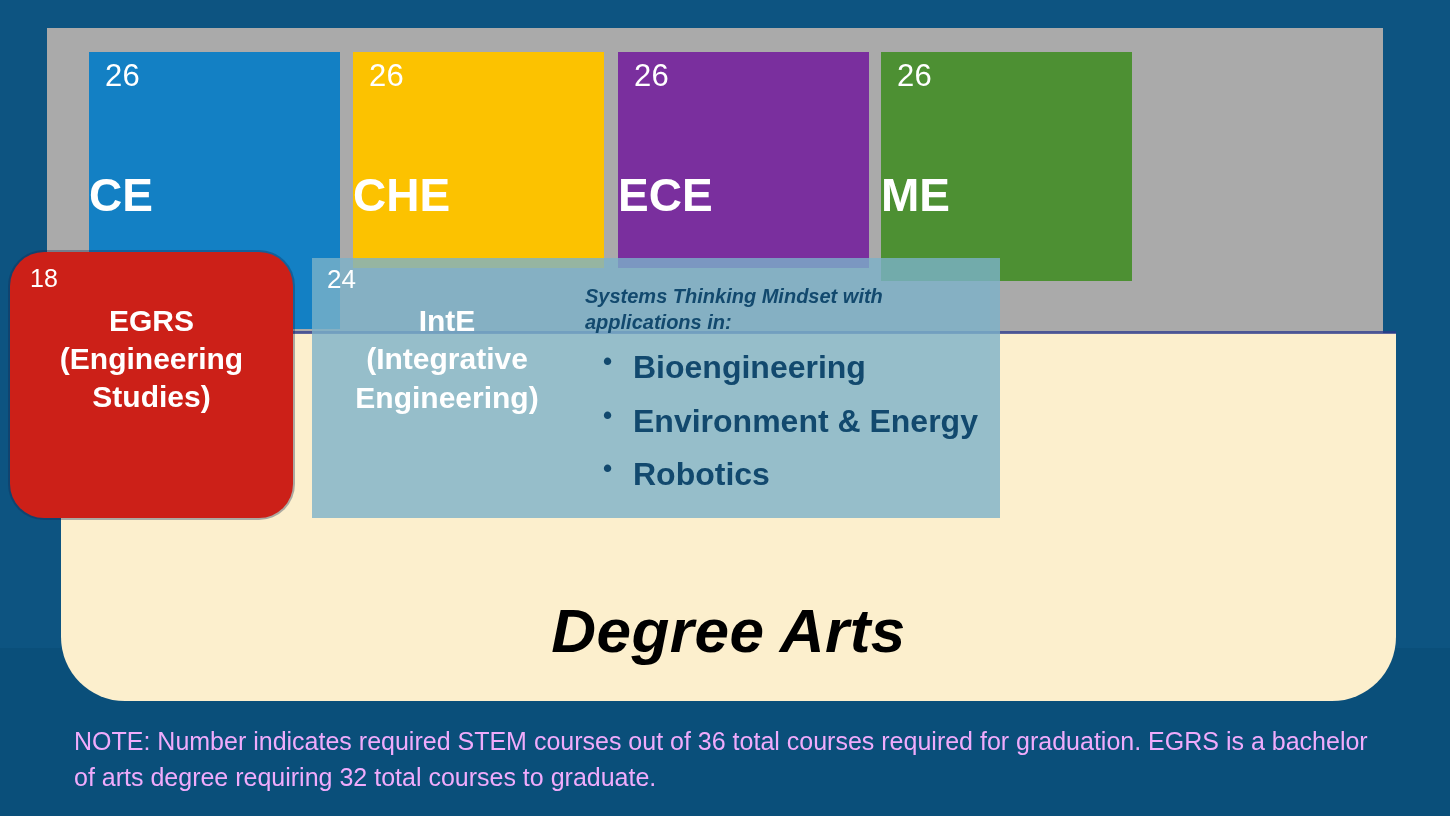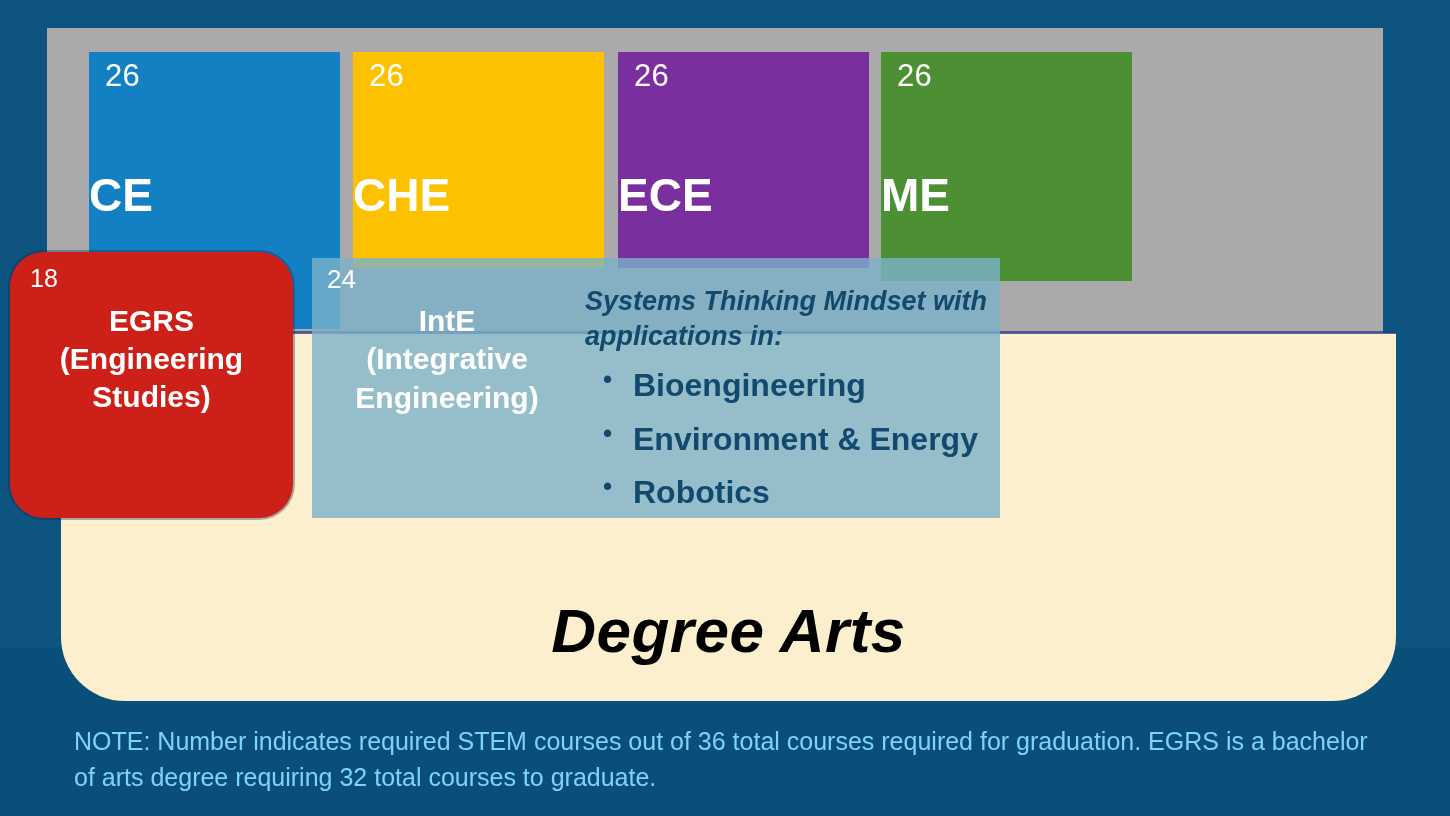--- a/index.html
+++ b/index.html
@@ -162,21 +162,21 @@
 
   
   .systems {
     position: absolute;
     left: 273px;
     top: 26px;
     width: 410px;
     color: #12496e;
   }
   .systems .headline {
-    font-size: 27px;
+    font-size: 20px;
     font-weight: bold;
     font-style: italic;
     line-height: 1.28;
     margin: 0 0 6px 0;
   }
   .systems ul {
     margin: 0;
     padding: 0;
     list-style: none;
   }
@@ -208,21 +208,21 @@
     color: #000000;
     letter-spacing: .5px;
   }
 
   
   .note {
     position: absolute;
     left: 74px;
     top: 724px;
     width: 1310px;
-    color: #7dd3fc;
+    color: #f0abfc;
     font-size: 25px;
     line-height: 1.42;
   }
 </style>
 </head>
 <body>
 
 <div id="slide">
 
   <div class="grey-panel"></div>

